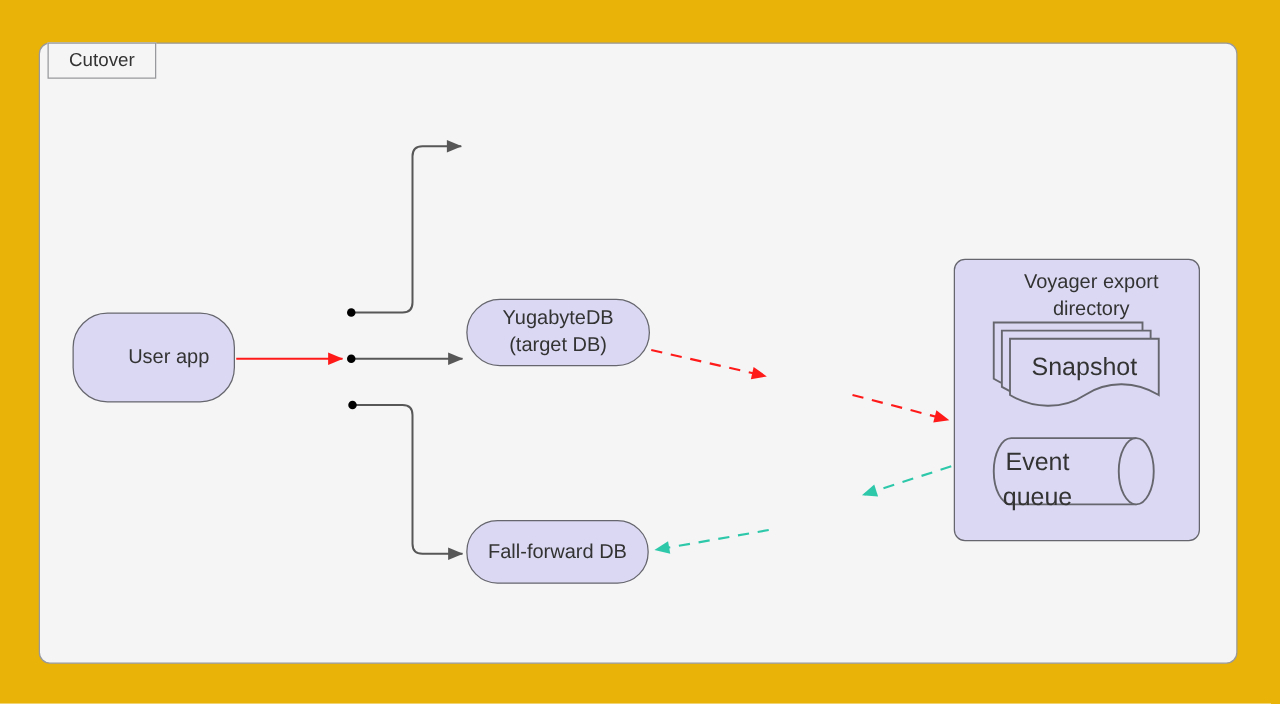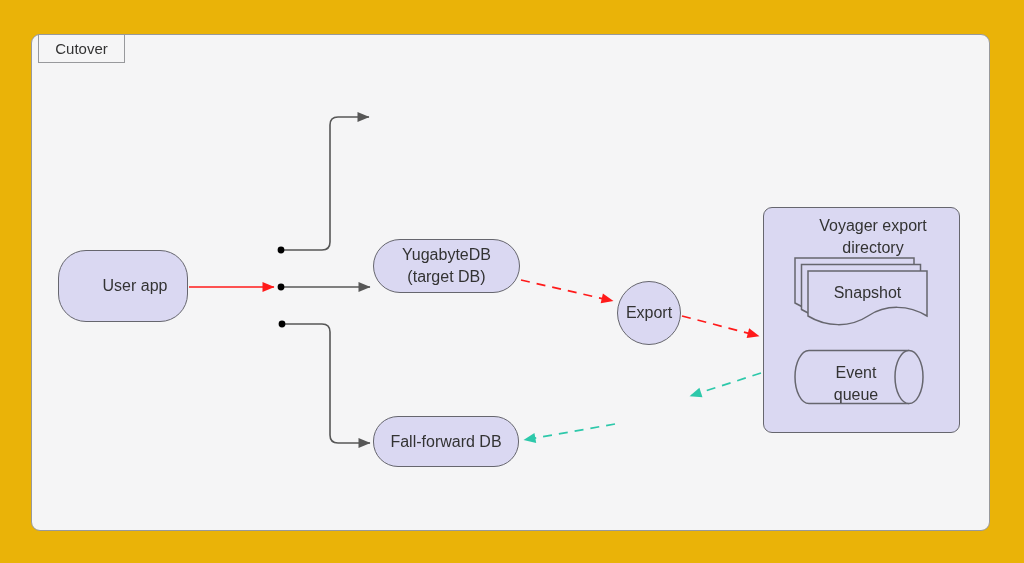--- a/index.html
+++ b/index.html
@@ -41,24 +41,24 @@
     border:1.5px solid var(--node-border,#666);
     border-radius:9px;box-sizing:border-box;
   }
   .voyager-title{
     padding-top:7px;text-align:center;font-size:16px;line-height:1.4;
     white-space:pre-line;
     padding-left:23px;
   }
   .shape-label{
     position:absolute;display:flex;align-items:center;justify-content:center;
-    text-align:center;font-size:16px;line-height:1.4;white-space:pre-line;
+    text-align:center;font-size:20px;line-height:1.4;white-space:pre-line;
   }
   #snapshot-label{left:808px;top:271px;width:119px;height:45px;}
-  #event-queue-label{left:799px;top:350px;width:114px;height:68px;}
+  #event-queue-label{left:773px;top:350px;width:114px;height:68px;}
   svg.wires{position:absolute;left:0;top:0;pointer-events:none;}
   .edge-gray{stroke:var(--edge-gray,#575757);stroke-width:1.6;fill:none;}
   .edge-red{stroke:var(--edge-red,#ff1a1a);stroke-width:1.7;fill:none;}
   .edge-teal{stroke:var(--edge-teal,#2dc8aa);stroke-width:1.7;fill:none;}
   .dashed{stroke-dasharray:9 7;}
   .shape{fill:var(--node-fill,#dad8f2);stroke:var(--node-border,#666);stroke-width:1.5;}
   .dot{fill:#000;stroke:none;}
   .mk-gray{fill:var(--edge-gray,#575757);}
   .mk-red{fill:var(--edge-red,#ff1a1a);}
   .mk-teal{fill:var(--edge-teal,#2dc8aa);}
@@ -123,21 +123,20 @@
   </svg>
 
   <div class="node" id="user-app">User app</div>
 
 
   <div class="node" id="target-db">YugabyteDB
 (target DB)</div>
 
   <div class="node" id="fall-forward-db">Fall-forward DB</div>
 
-  <div class="node" id="export-step">Export</div>
 
 
   <div class="shape-label" id="snapshot-label">Snapshot</div>
 
   <div class="shape-label" id="event-queue-label">Event
 queue</div>
 
 </div>
 
 </body></html>

